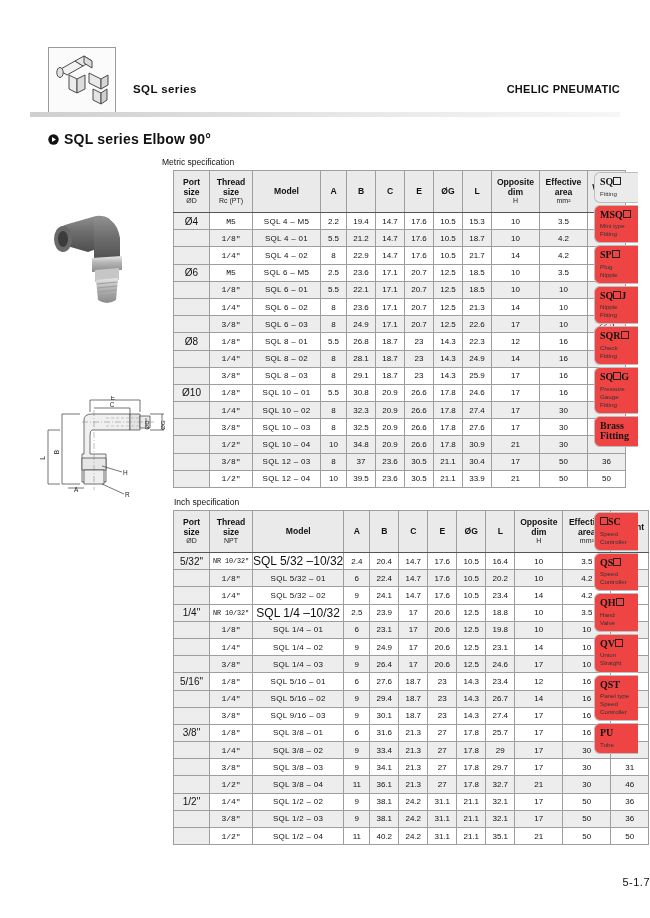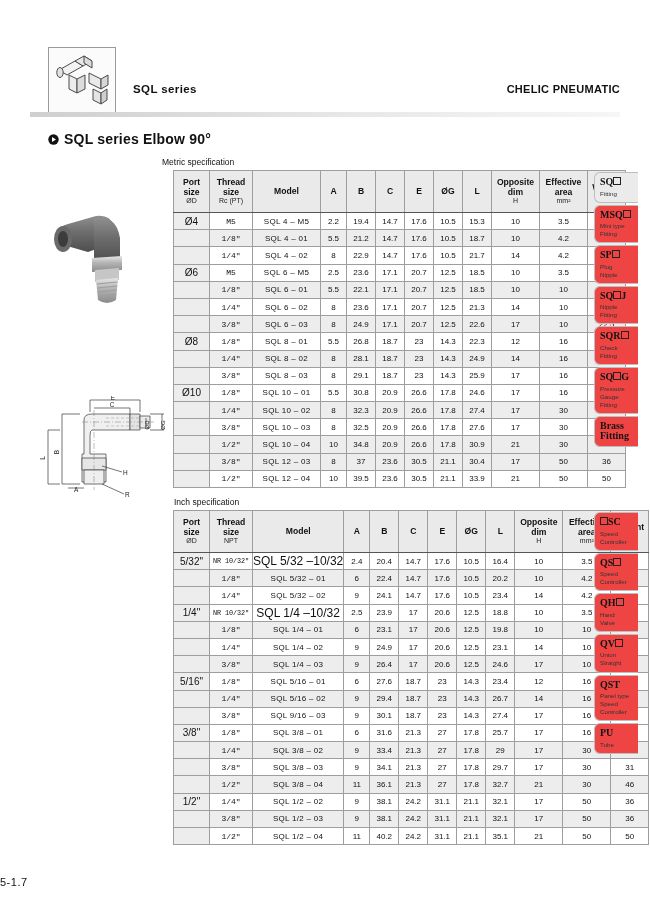--- a/index.html
+++ b/index.html
@@ -205,21 +205,21 @@
     line-height: 1.3;
     margin-top: 2px;
     white-space: pre-line;
   }
 
   
   .footer {
     position: absolute;
     left: 0; top: 876px;
     width: 650px;
-    text-align: left;
+    text-align: right;
     font-size: 11px;
     color: #111;
     letter-spacing: .5px;
   }
 </style>
 </head>
 <body>
 
 <div class="header">
 

